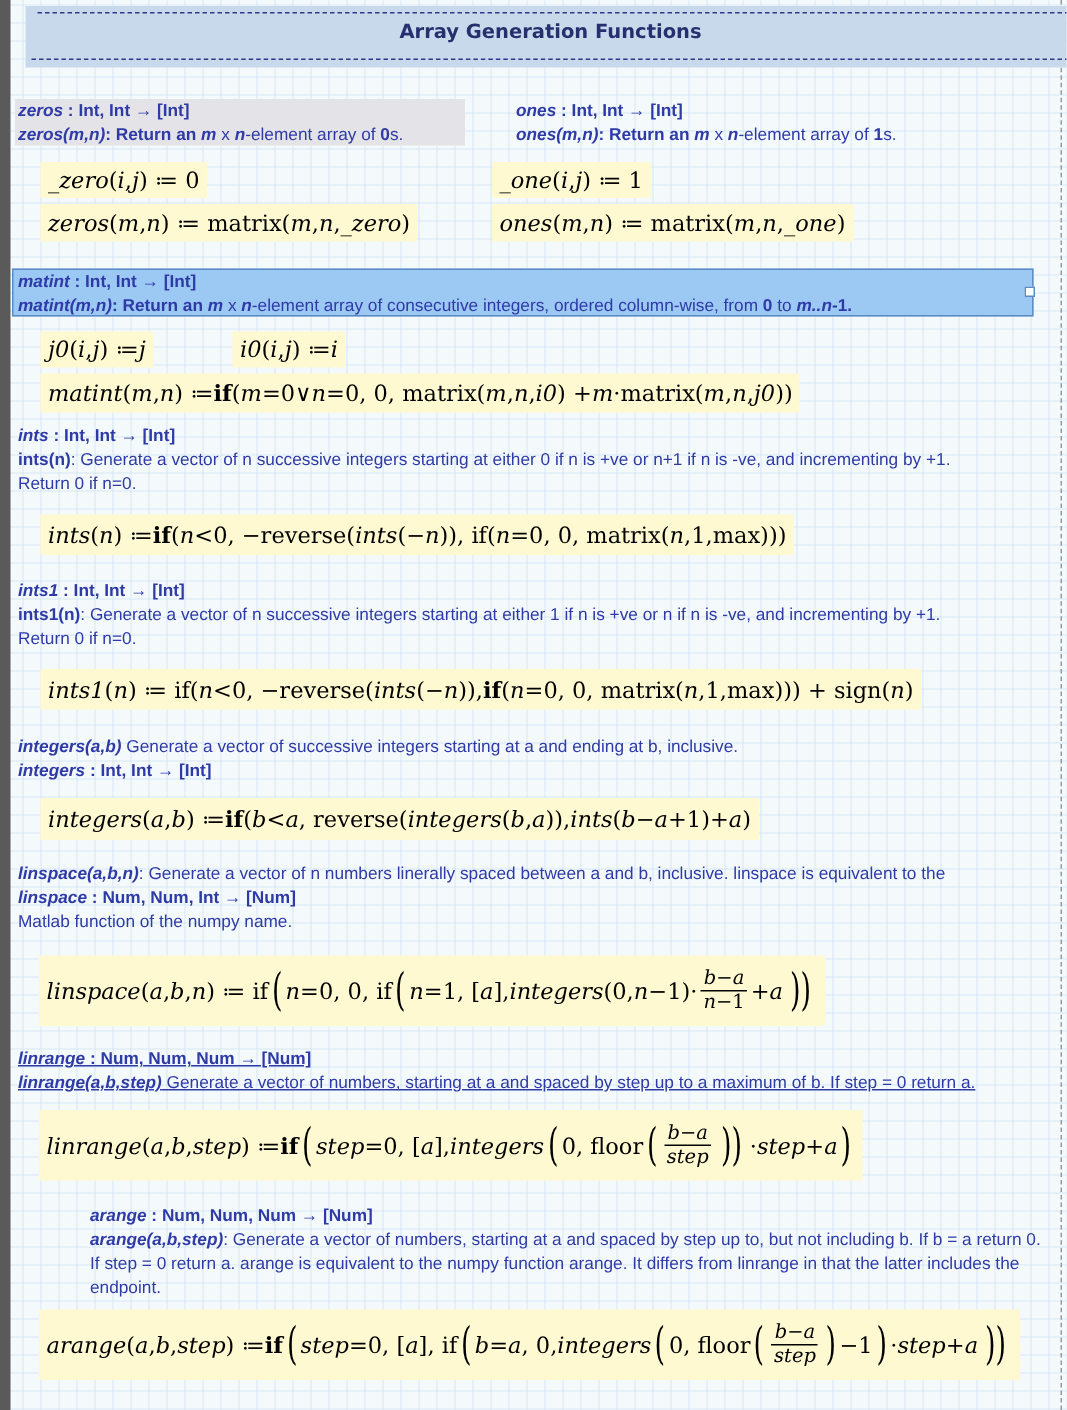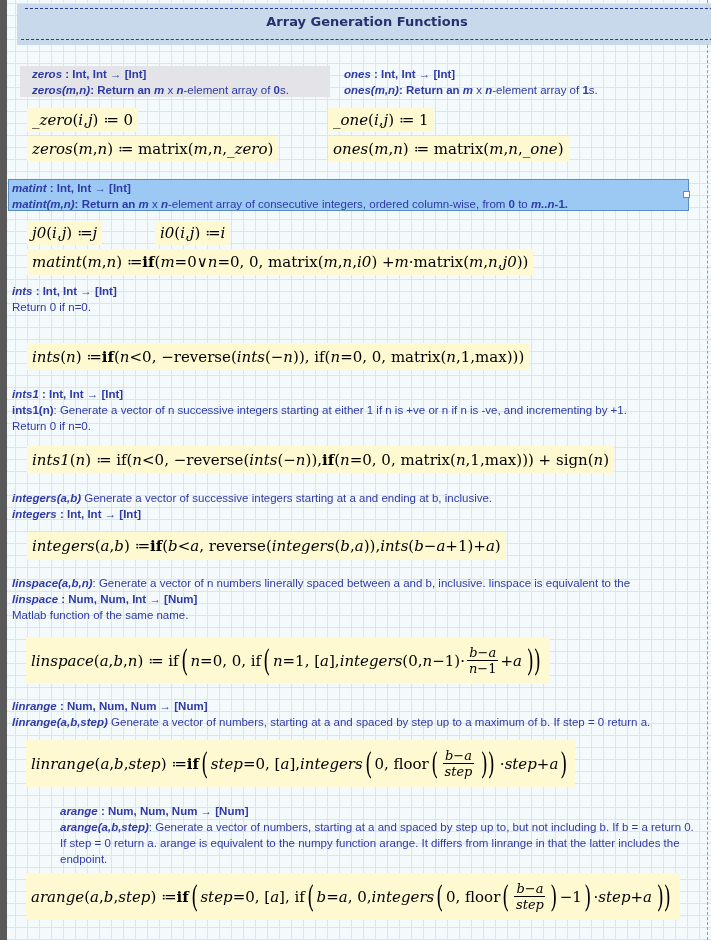--- a/index.html
+++ b/index.html
@@ -48,21 +48,21 @@
 
 <div class="left-strip"></div>
 <div class="right-dash"></div>
 
 <div class="title-band">
   <div class="dash-top"></div>
   <div class="title">Array Generation Functions</div>
   <div class="dash-bot"></div>
 </div>
 
-<div class="desc gray-box" style="left:20px;top:66px;width:298px;height:31px;padding-left:12px;">
+<div class="desc gray-box" style="left:10px;top:66px;width:298px;height:31px;padding-left:2px;">
   <div><span class="fn">zeros</span><span class="sig"> : Int,  Int → [Int]</span></div>
   <div><span class="fn">zeros(m,n)</span><b>: Return an </b><span class="fn">m</span><span> x </span><span class="fn">n</span><span>-element array of </span><b>0</b><span>s.</span></div>
 </div>
 <div class="math" style="left:27px;top:108px;height:24px;"><i>_zero</i>(<i>i</i>,<i>j</i>) ≔ 0</div>
 <div class="math" style="left:27px;top:136px;height:25px;"><i>zeros</i>(<i>m</i>,<i>n</i>) ≔ matrix(<i>m</i>,<i>n</i>,<i>_zero</i>)</div>
 
 <div class="desc" style="left:344px;top:66px;width:380px;">
   <div><span class="fn">ones</span><span class="sig"> : Int, Int → [Int]</span></div>
   <div><span class="fn">ones(m,n)</span><b>: Return an </b><span class="fn">m</span><span> x </span><span class="fn">n</span><span>-element array of </span><b>1</b><span>s.</span></div>
 </div>
@@ -73,48 +73,49 @@
   <div><span class="fn">matint</span><span class="sig"> : Int, Int → [Int]</span></div>
   <div><span class="fn">matint(m,n)</span><b>: Return an </b><span class="fn">m</span><span> x </span><span class="fn">n</span><span>-element array of consecutive integers, ordered column-wise, from </span><b>0</b><span> to </span><span class="fn">m..n</span><b>-1</b><b>.</b></div>
 </div>
 <div class="handle" style="left:683px;top:191px;"></div>
 <div class="math" style="left:27px;top:221px;height:24px;"><i>j0</i>(<i>i</i>,<i>j</i>) ≔ <i>j</i></div>
 <div class="math" style="left:155px;top:221px;height:24px;"><i>i0</i>(<i>i</i>,<i>j</i>) ≔ <i>i</i></div>
 <div class="math" style="left:27px;top:249px;height:26px;"><i>matint</i>(<i>m</i>,<i>n</i>) ≔ <b>if</b>(<i>m</i>=0∨<i>n</i>=0, 0, matrix(<i>m</i>,<i>n</i>,<i>i0</i>) + <i>m</i>·matrix(<i>m</i>,<i>n</i>,<i>j0</i>))</div>
 
 <div class="desc" style="left:12px;top:283px;width:690px;">
   <div><span class="fn">ints</span><span class="sig"> : Int, Int → [Int]</span></div>
+  <div><span class="sig">ints(n)</span><span>: Generate a vector of n successive integers starting at either 0 if n is +ve or n+1 if n is -ve, and incrementing by +1.</span></div>
   <div>Return 0 if n=0.</div>
 </div>
 <div class="math" style="left:27px;top:343px;height:27px;"><i>ints</i>(<i>n</i>) ≔ <b>if</b>(<i>n</i>&lt;0, −reverse(<i>ints</i>(−<i>n</i>)), if(<i>n</i>=0, 0, matrix(<i>n</i>,1,max)))</div>
 
 <div class="desc" style="left:12px;top:386px;width:690px;">
   <div><span class="fn">ints1</span><span class="sig"> : Int, Int → [Int]</span></div>
   <div><span class="sig">ints1(n)</span><span>: Generate a vector of n successive integers starting at either 1 if n is +ve or n if n is -ve, and incrementing by +1.</span></div>
   <div>Return 0 if n=0.</div>
 </div>
 <div class="math" style="left:27px;top:446px;height:27px;"><i>ints1</i>(<i>n</i>) ≔ if(<i>n</i>&lt;0, −reverse(<i>ints</i>(−<i>n</i>)), <b>if</b>(<i>n</i>=0, 0, matrix(<i>n</i>,1,max))) + sign(<i>n</i>)</div>
 
 <div class="desc" style="left:12px;top:490px;width:690px;">
   <div><span class="fn">integers(a,b)</span><span> Generate a vector of successive integers starting at a and ending at b, inclusive.</span></div>
   <div><span class="fn">integers</span><span class="sig"> : Int, Int → [Int]</span></div>
 </div>
 <div class="math" style="left:27px;top:532px;height:28px;"><i>integers</i>(<i>a</i>,<i>b</i>) ≔ <b>if</b>(<i>b</i>&lt;<i>a</i>, reverse(<i>integers</i>(<i>b</i>,<i>a</i>)), <i>ints</i>(<i>b</i>−<i>a</i>+1)+<i>a</i>)</div>
 
 <div class="desc" style="left:12px;top:575px;width:690px;">
   <div><span class="fn">linspace(a,b,n)</span><span>: Generate a vector of n numbers linerally spaced between a and b, inclusive.  linspace is equivalent to the</span></div>
   <div><span class="fn">linspace</span><span class="sig"> : Num, Num, Int → [Num]</span></div>
-  <div>Matlab function of the same name.</div>
+  <div>Matlab function of the numpy name.</div>
 </div>
 <div class="math" style="left:26px;top:637px;height:47px;"><i>linspace</i>(<i>a</i>,<i>b</i>,<i>n</i>) ≔ if<span class="big">(</span><i>n</i>=0, 0, if<span class="big">(</span><i>n</i>=1, [<i>a</i>], <i>integers</i>(0,<i>n</i>−1)·<span class="frac">
       <span class="num"><i>b</i>−<i>a</i></span>
       <span class="den"><i>n</i>−1</span>
     </span>+<i>a</i><span class="big">))</span></div>
 
-<div class="desc" style="left:12px;top:698px;width:690px;">
+<div class="desc" style="left:12px;top:698px;width:690px;text-decoration:underline;">
   <div><span class="fn">linrange</span><span class="sig"> : Num, Num, Num → [Num]</span></div>
   <div><span class="fn">linrange(a,b,step)</span><span> Generate a vector of numbers, starting at a and spaced by step up to a maximum of b. If step = 0 return a.</span></div>
 </div>
 <div class="math" style="left:26px;top:740px;height:47px;"><i>linrange</i>(<i>a</i>,<i>b</i>,<i>step</i>) ≔ <b>if</b><span class="big">(</span><i>step</i>=0, [<i>a</i>], <i>integers</i><span class="big">(</span>0, floor<span class="big">(</span><span class="frac">
       <span class="num"><i>b</i>−<i>a</i></span>
       <span class="den"><i>step</i></span>
     </span><span class="big">))</span>·<i>step</i>+<i>a</i><span class="big">)</span></div>
 
 <div class="desc" style="left:12px;top:803px;width:690px;margin-left:48px;">
   <div><span class="fn">arange</span><span class="sig"> : Num, Num, Num → [Num]</span></div>

